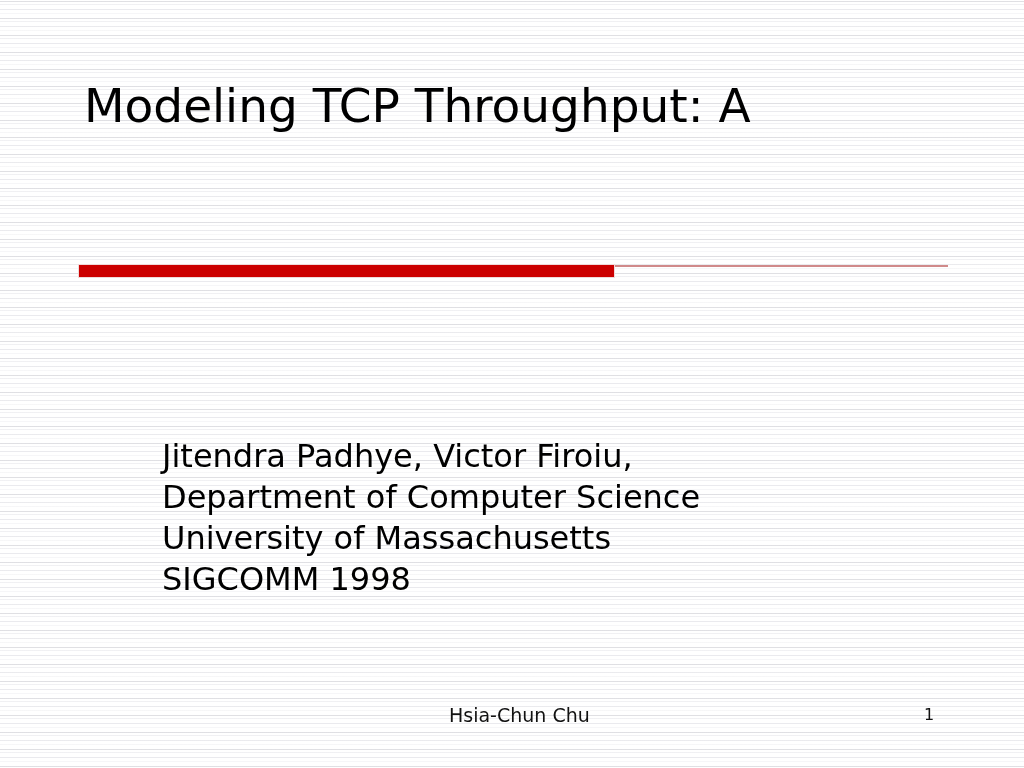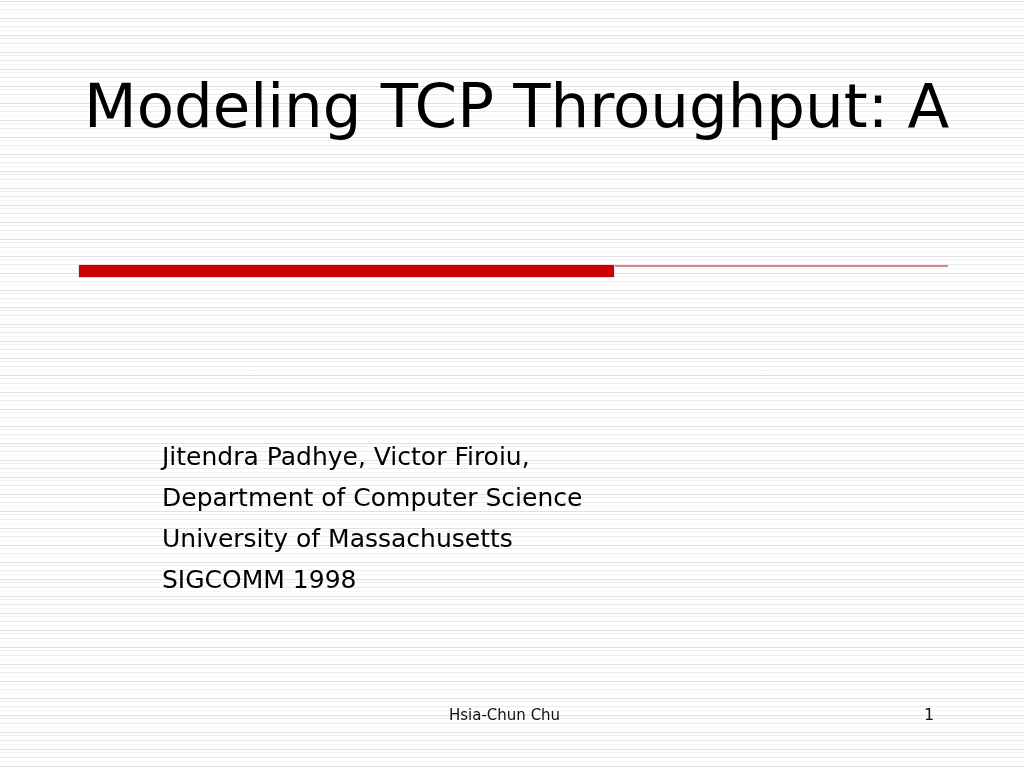--- a/index.html
+++ b/index.html
@@ -59,21 +59,21 @@
 
   
   .title-block {
     position: absolute;
     left: 84px;
     top: 76px;
     width: 870px;
   }
   .title-line {
     display: block;
-    font-size: 61px;
+    font-size: 47px;
     line-height: 60px;
     color: #000000;
     letter-spacing: 0px;
     white-space: nowrap;
   }
 
   
   .divider {
     position: absolute;
     left: 78px;
@@ -102,39 +102,39 @@
 
   
   .author-block {
     position: absolute;
     left: 162px;
     top: 436px;
     width: 760px;
   }
   .author-line {
     display: block;
-    font-size: 25px;
+    font-size: 32px;
     line-height: 41px;
     color: #000000;
     white-space: nowrap;
   }
 
   
   .footer {
     position: absolute;
     left: 0;
     top: 704px;
     width: 1024px;
     height: 26px;
   }
   .footer-center {
     position: absolute;
     left: 449px;
     top: 0px;
-    font-size: 15px;
+    font-size: 19px;
     line-height: 22px;
     color: #111111;
     white-space: nowrap;
     text-align: right;
   }
   .footer-page {
     position: absolute;
     left: 924px;
     top: 0px;
     font-size: 16px;

